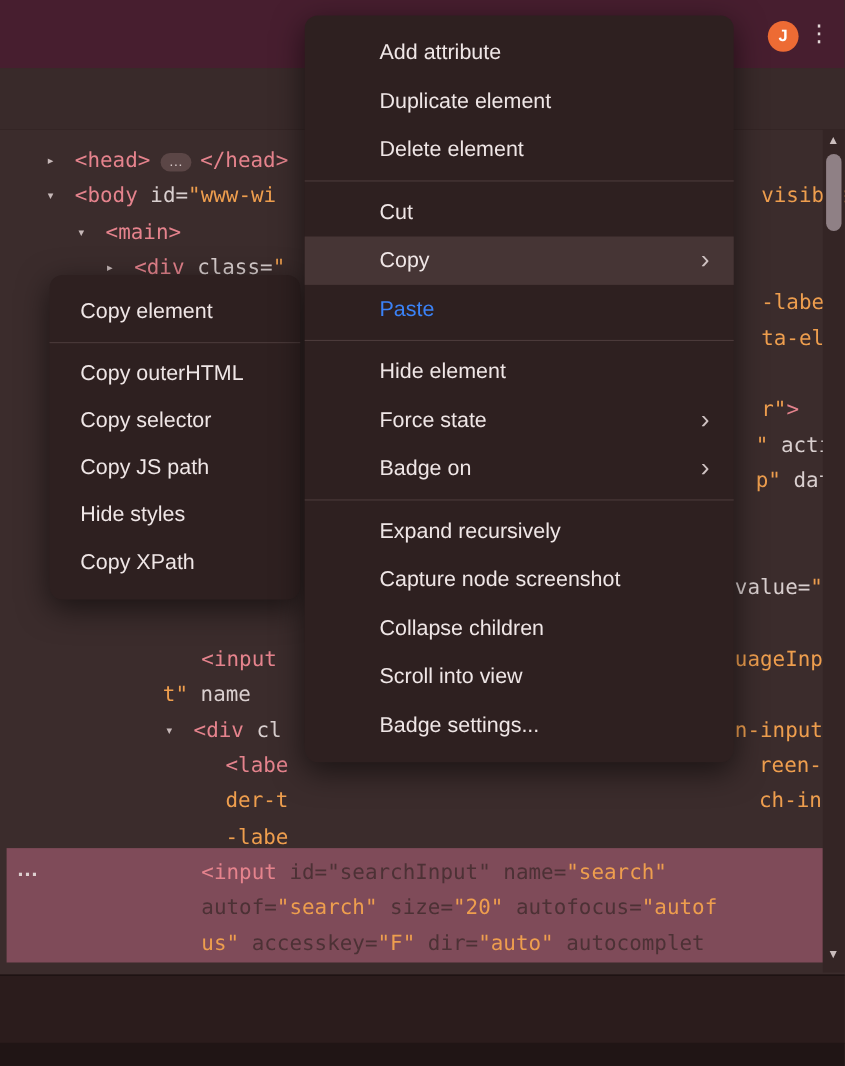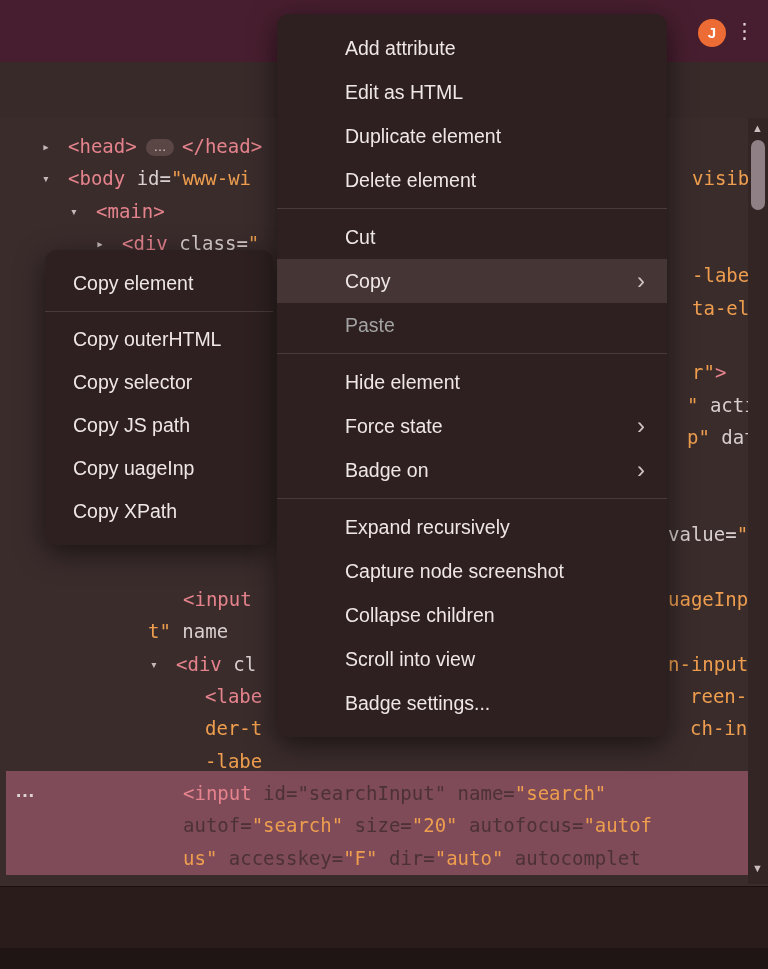--- a/index.html
+++ b/index.html
@@ -46,21 +46,21 @@
         padding:12px 0;z-index:40;}
   .menu-main{left:277px;top:14px;width:390px;}
   .menu-sub{left:45px;top:250px;width:228px;z-index:38;}
   .mi{height:44px;display:flex;align-items:center;color:#efe6e6;font-size:19.5px;}
   .menu-main .mi{padding:0 22px 0 68px;}
   .menu-sub .mi{height:43px;padding:0 18px 0 28px;}
   .mi .lbl{flex:1;}
   .mi .sub{color:#cfc2c2;font-size:24px;line-height:24px;}
   .mi.hl{background:#463535;}
   .menu-sub .mi.hl{background:#4a3939;}
-  .mi.dis{color:#a3a3a3;justify-content:flex-end;}
+  .mi.dis{color:#3b82f6;justify-content:flex-end;}
   .msep{height:1px;background:#4b3a3a;margin:6px 0;}
 
   
   .crumbbar{position:absolute;left:0;top:886px;width:768px;height:62px;background:#2b1c1c;border-top:1px solid #1a1010;z-index:10;}
 
   .bottomstrip{position:absolute;left:0;top:948px;width:768px;height:21px;background:#201515;z-index:12;}
 </style>
 </head>
 <body>
 
@@ -134,33 +134,30 @@
   <div class="mi">
       <span class="lbl">Copy outerHTML</span>
     </div>
   <div class="mi">
       <span class="lbl">Copy selector</span>
     </div>
   <div class="mi">
       <span class="lbl">Copy JS path</span>
     </div>
   <div class="mi">
-      <span class="lbl">Copy uageInp</span>
+      <span class="lbl">Hide styles</span>
     </div>
   <div class="mi">
       <span class="lbl">Copy XPath</span>
     </div>
 </div>
 
 <div class="menu menu-main">
   <div class="mi">
       <span class="lbl">Add attribute</span>
-    </div>
-  <div class="mi">
-      <span class="lbl">Edit as HTML</span>
     </div>
   <div class="mi">
       <span class="lbl">Duplicate element</span>
     </div>
   <div class="mi">
       <span class="lbl">Delete element</span>
     </div>
   <div class="msep"></div>
   <div class="mi">
       <span class="lbl">Cut</span>

